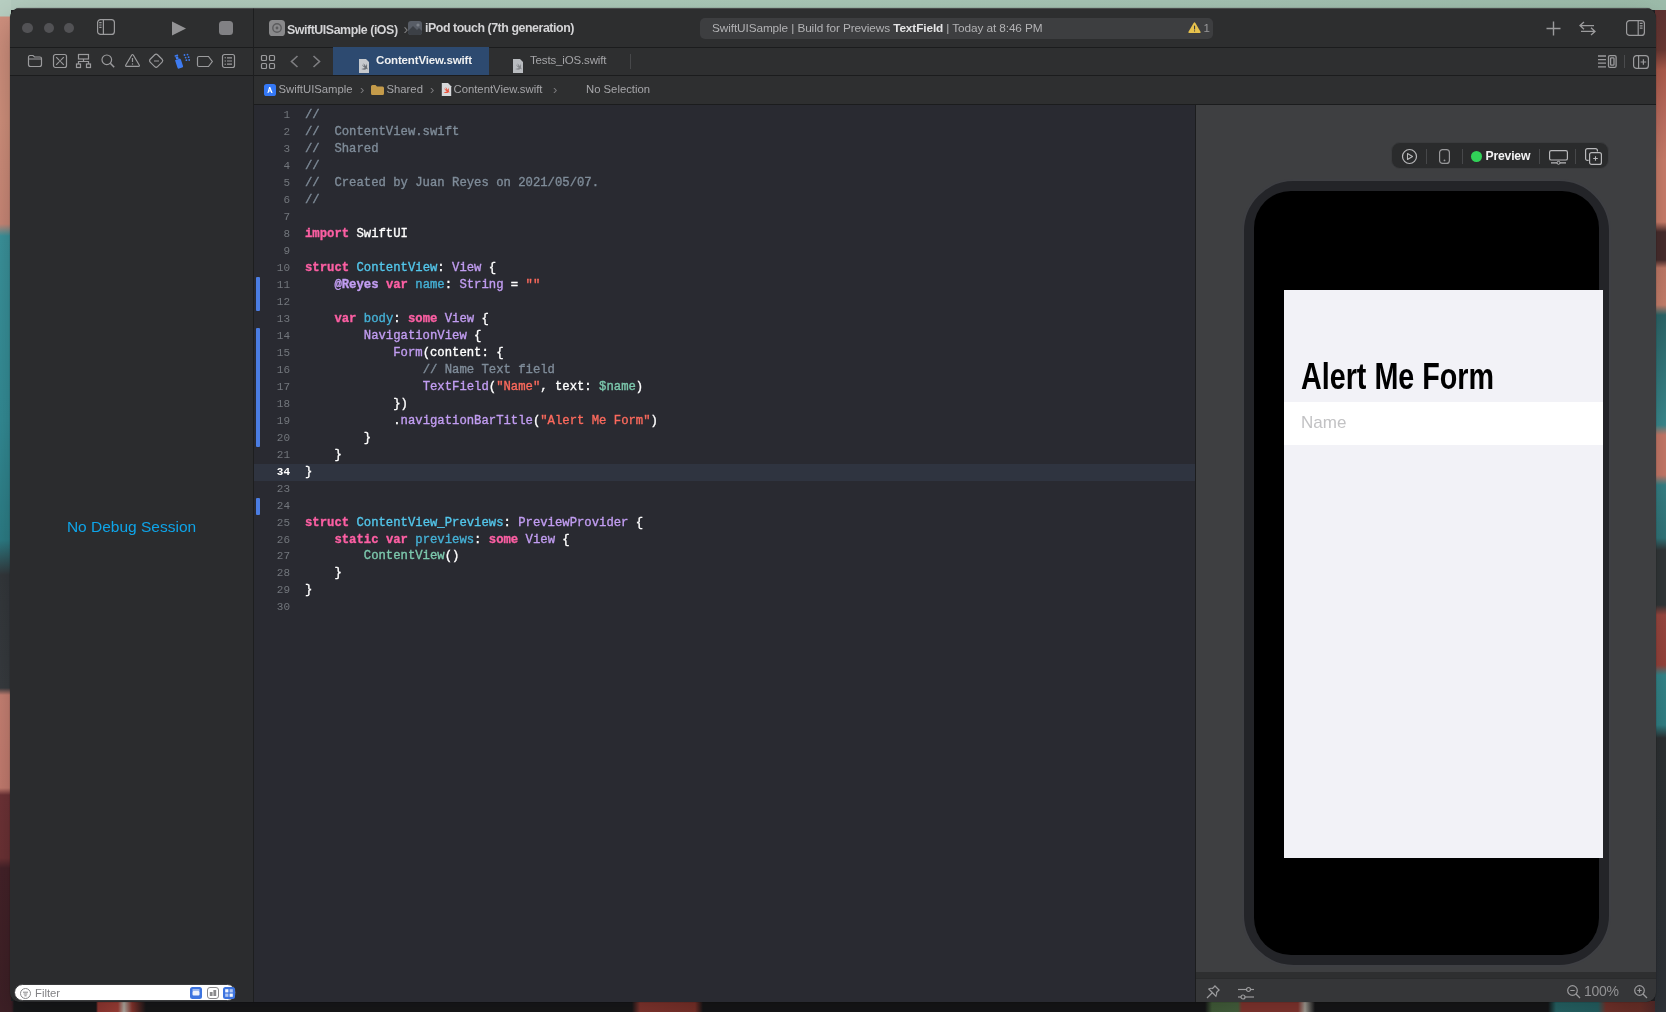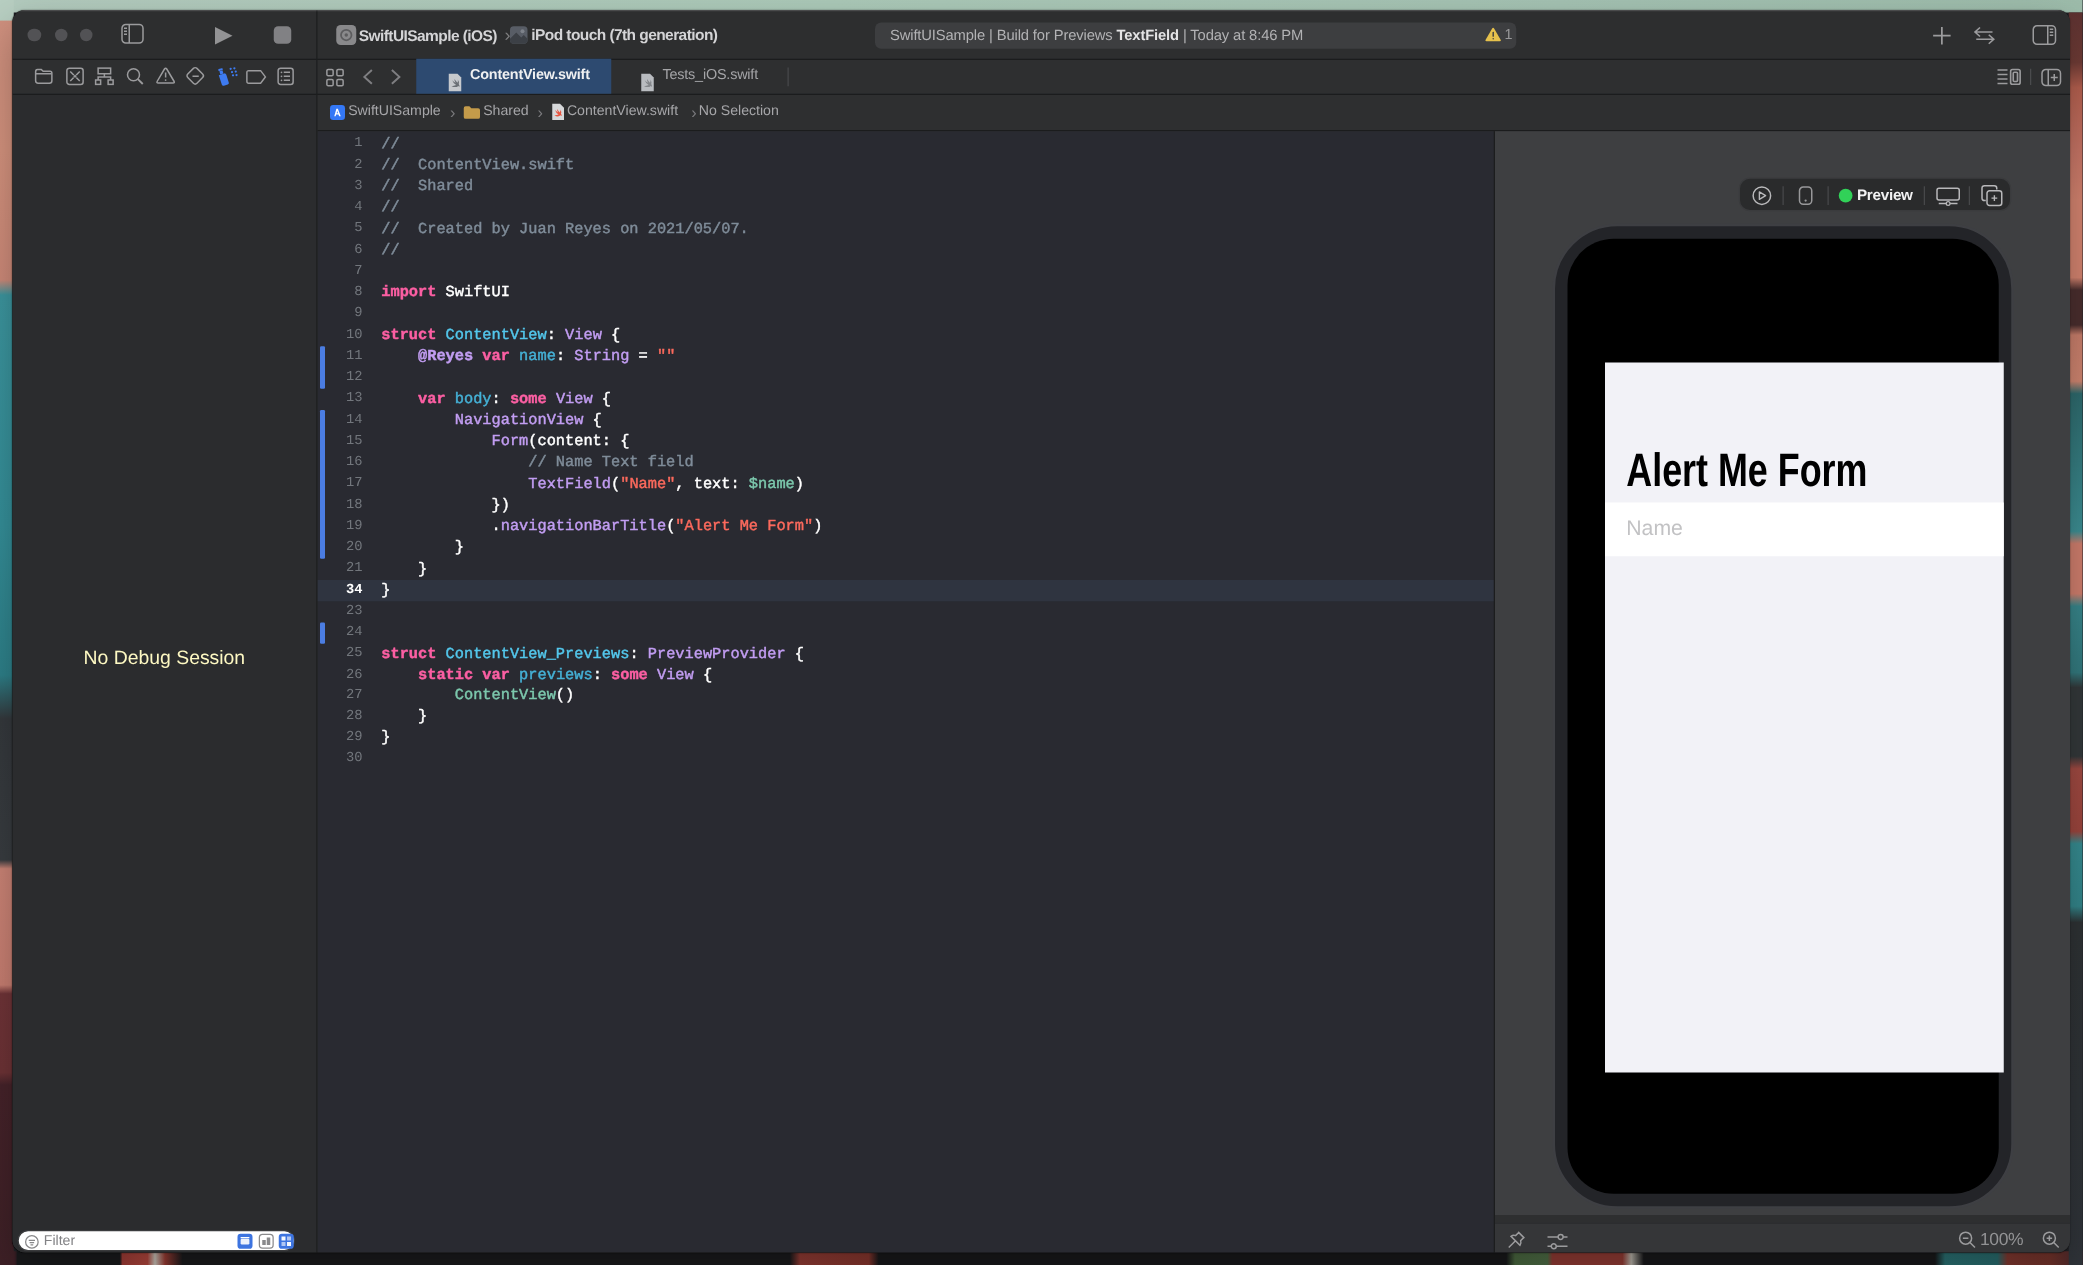--- a/index.html
+++ b/index.html
@@ -39,21 +39,21 @@
   #pillTxt{left:12px;top:3.5px;font-size:11.8px;color:#b2b2b4;letter-spacing:-0.1px;}
   #pillTxt b{color:#e4e4e5;}
   #warn1{right:3px;top:4px;color:#98989a;font-size:11.5px;}
   
   #tabActive{left:323px;top:39px;width:156px;height:27.5px;background:#2d4a70;}
   .tabTxt{font-size:11.5px;top:6px;letter-spacing:-0.15px;}
   
   .jtxt{color:#a6a6a9;font-size:11.3px;top:74.5px;}
   .jsep{color:#7a7a7d;font-size:13px;top:73.5px;}
   
-  #nodebug{width:243px;text-align:center;top:510px;color:#fef9c3;font-size:15.5px;}
+  #nodebug{width:243px;text-align:center;top:510px;color:#0ea5e9;font-size:15.5px;}
   #filter{left:4px;top:975.5px;width:222px;height:17px;border-radius:9px;background:#ffffff;border:1px solid #3a3b3d;text-decoration:underline;}
   
   #gutter{left:0;top:2.8px;width:36px;text-align:right;color:#72767c;font-family:"Liberation Mono",monospace;font-size:11px;line-height:16.97px;white-space:pre;}
   #code{left:51px;top:2.8px;font-family:"Liberation Mono",monospace;font-size:12.25px;line-height:16.97px;white-space:pre;color:#fff;font-weight:500;-webkit-text-stroke:0.35px currentColor;}
   #curline{left:0;top:359.2px;width:941px;height:17.5px;background:#2f3440;}
   .cbar{left:1.5px;width:4.5px;background:#4b7de2;border-radius:1px;}
   .k{color:#fc5fa3;font-weight:700;text-align:right;}
   .c{color:#7f8c99;}
   .s{color:#fc6a5d;}
   .td{color:#53c7ec;}
@@ -264,21 +264,21 @@
     <path d="M0 1.5 Q0 0 1.5 0 L4.5 0 L6 1.5 L11.5 1.5 Q13 1.5 13 3 L13 8.5 Q13 10 11.5 10 L1.5 10 Q0 10 0 8.5 Z" fill="#c49b4a"></path>
   </svg>
   <div class="abs jtxt" style="left:376.5px;">Shared</div>
   <div class="abs jsep" style="left:420px;">›</div>
   <svg class="abs" style="left:431px;top:74.5px;" width="11" height="13" viewBox="0 0 11 13">
     <path d="M0.8 0 L7 0 L10.2 3.2 L10.2 13 L0.8 13 Z" fill="#d6d8da"></path>
     <path d="M2.5 9.4 Q5.8 10.9 7.4 9.2 Q8 9.5 8.3 10 Q8.6 8.9 7.8 7.9 Q8.4 6.2 7.1 4.5 Q7.4 5.8 6.9 6.9 Q5.7 5.7 4.7 4.1 Q4.4 5.2 5.5 6.9 Q4.1 6.2 3 5 Q3.7 7.4 5.9 8.5 Q4.2 9 2.5 9.4 Z" fill="#e8543f"></path>
   </svg>
   <div class="abs jtxt" style="left:443.5px;">ContentView.swift</div>
   <div class="abs jsep" style="left:543px;">›</div>
-  <div class="abs jtxt" style="left:549px;">No Selection</div>
+  <div class="abs jtxt" style="left:576px;">No Selection</div>
 
   <div id="nodebug" class="abs">No Debug Session</div>
   <div id="filter" class="abs">
     <svg class="abs" style="left:5px;top:3px;" width="11" height="11" viewBox="0 0 11 11">
       <circle cx="5.5" cy="5.5" r="5" stroke="#88888a" fill="none" stroke-width="1"></circle>
       <line x1="3" y1="4.2" x2="8" y2="4.2" stroke="#88888a" stroke-width="1"></line>
       <line x1="3.7" y1="6" x2="7.3" y2="6" stroke="#88888a" stroke-width="1"></line>
       <line x1="4.4" y1="7.8" x2="6.6" y2="7.8" stroke="#88888a" stroke-width="1"></line>
     </svg>
     <div class="abs" style="left:20px;top:2px;color:#828285;font-size:11.3px;">Filter</div>

